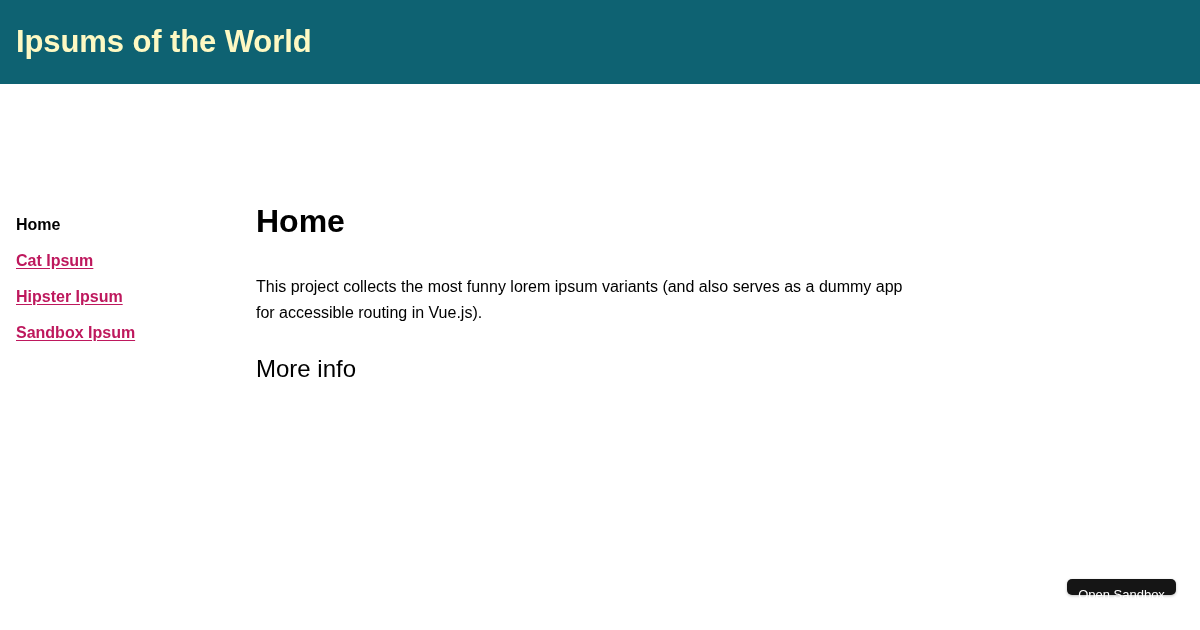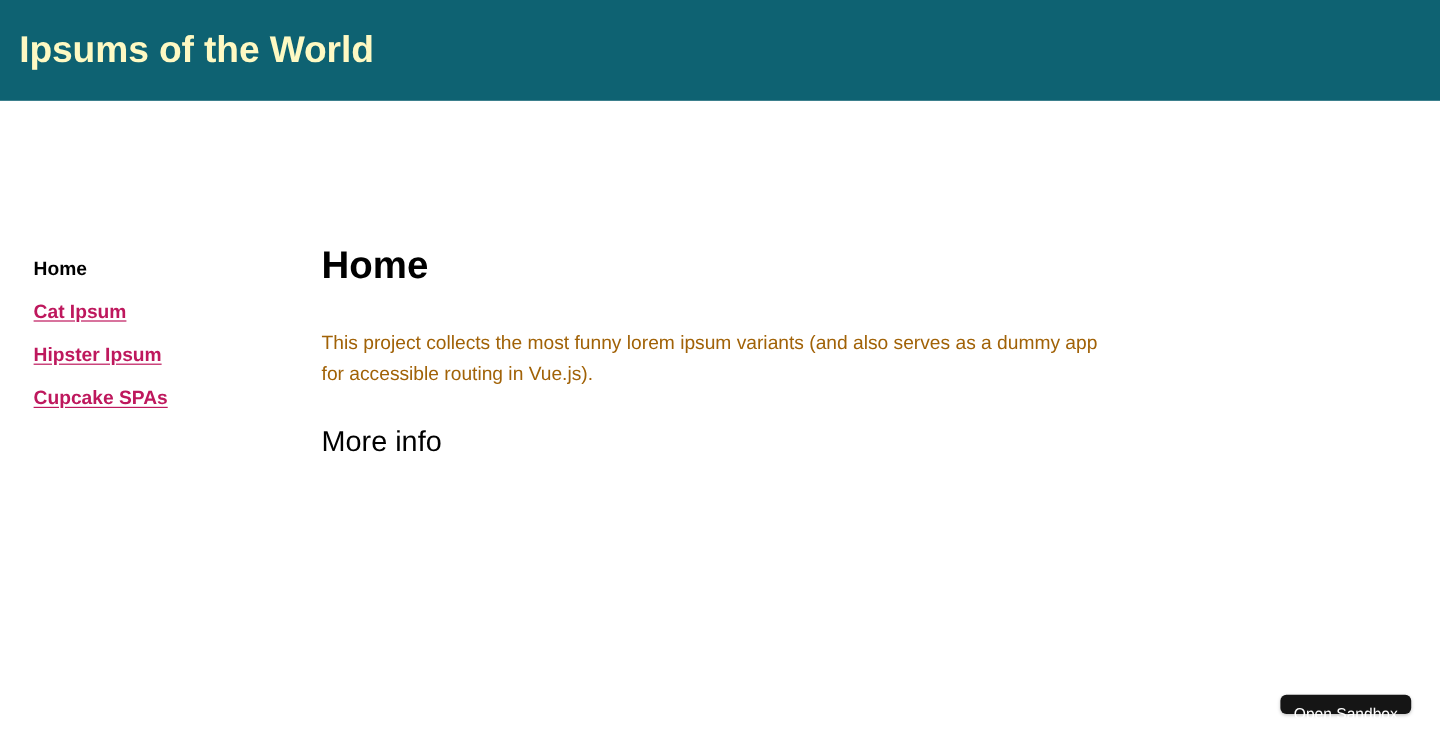--- a/index.html
+++ b/index.html
@@ -32,21 +32,20 @@
     font-size: 31px;
     font-weight: bold;
     letter-spacing: -0.1px;
     line-height: 1.1;
   }
 
   
   .page-body {
     display: flex;
     align-items: flex-start;
-    padding-left: 12px;
   }
 
   
   .sidebar {
     width: 256px;
     box-sizing: border-box;
     padding: 131px 0 0 16px;
     flex: 0 0 256px;
   }
   .sidebar-nav {
@@ -83,21 +82,21 @@
     margin: 0;
     font-size: 32px;
     font-weight: bold;
     line-height: 38px;
     color: #000000;
   }
   .main p.intro {
     margin: 34px 0 0 0;
     font-size: 16px;
     line-height: 26px;
-    color: #a16207;
+    color: #000000;
     max-width: 655px;
   }
   .main h2 {
     margin: 28px 0 0 0;
     font-size: 24px;
     font-weight: normal;
     line-height: 29px;
     color: #000000;
   }
   .info-list {
@@ -149,21 +148,21 @@
   <h1 class="site-title">Ipsums of the World</h1>
 </header>
 
 <div class="page-body">
 
   <aside class="sidebar">
     <nav class="sidebar-nav">
       <span class="nav-item current">Home</span>
       <a class="nav-item link">Cat Ipsum</a>
       <a class="nav-item link">Hipster Ipsum</a>
-      <a class="nav-item link">Cupcake SPAs</a>
+      <a class="nav-item link">Sandbox Ipsum</a>
     </nav>
   </aside>
 
   <main class="main">
     <h1>Home</h1>
     <p class="intro">This project collects the most funny lorem ipsum variants (and also serves as a dummy app for accessible routing in Vue.js).</p>
     <h2>More info</h2>
   </main>
 
 </div>

